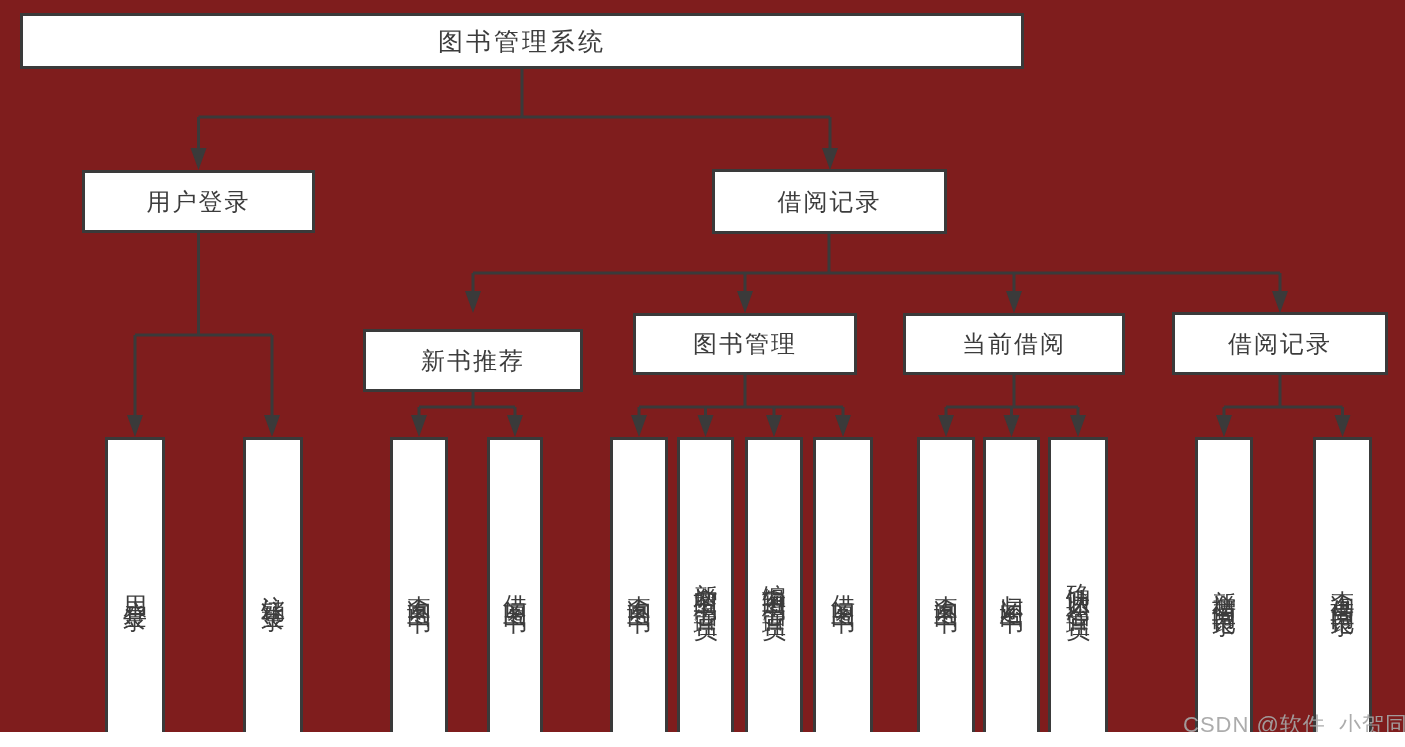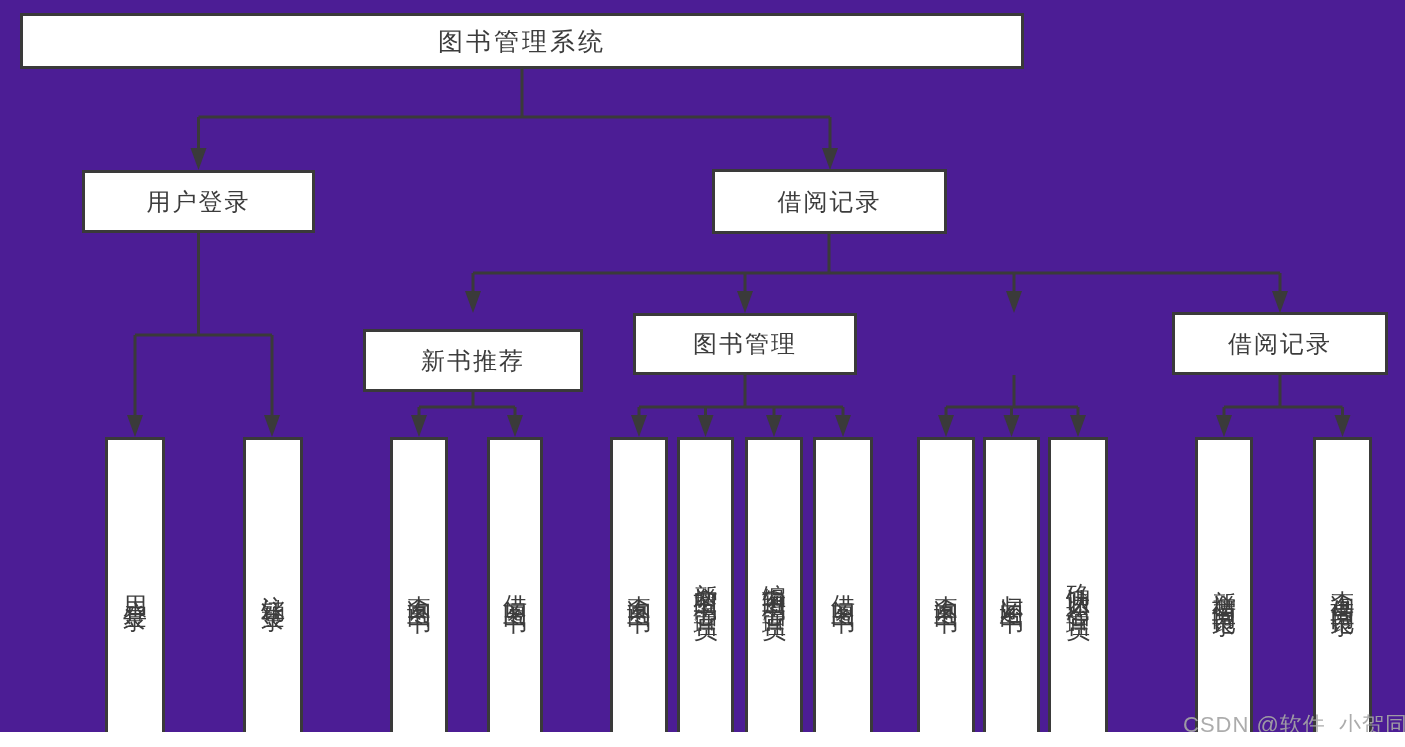--- a/index.html
+++ b/index.html
@@ -5,21 +5,21 @@
   html, body {
     margin: 0;
     padding: 0;
     background: #ffffff;
     font-family: "Liberation Sans", "DejaVu Sans", sans-serif;
   }
   .canvas {
     position: relative;
     width: 1405px;
     height: 732px;
-    background: #4c1d95;
+    background: #7f1d1d;
     overflow: hidden;
   }
   .connectors {
     position: absolute;
     top: 0;
     left: 0;
   }
   .node {
     position: absolute;
     box-sizing: border-box;
@@ -132,20 +132,23 @@
   <div class="node v-box" style="left:243px; top:437px; width:60px; height:298px;">
     <span>注销登录</span>
   </div>
 
   <div class="node h-box" style="left:363px; top:329px; width:220px; height:63px;justify-content:center;">
     <span>新书推荐</span>
   </div>
   <div class="node h-box" style="left:633px; top:313px; width:224px; height:62px;">
     <span>图书管理</span>
   </div>
+  <div class="node h-box" style="left:903px; top:313px; width:222px; height:62px;">
+    <span>当前借阅</span>
+  </div>
   <div class="node h-box" style="left:1172px; top:312px; width:216px; height:63px;">
     <span>借阅记录</span>
   </div>
 
   <div class="node v-box" style="left:390px; top:437px; width:58px; height:298px;">
     <span>查询图书</span>
   </div>
   <div class="node v-box" style="left:487px; top:437px; width:56px; height:298px;">
     <span>借阅图书</span>
   </div>

